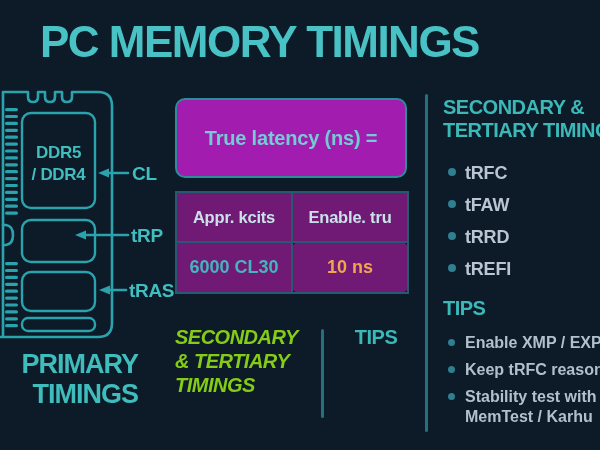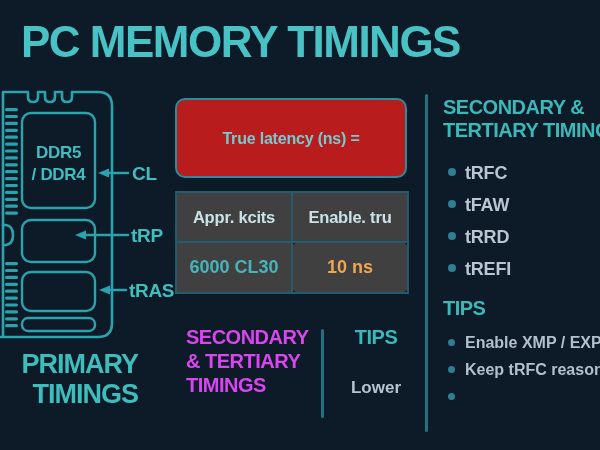--- a/index.html
+++ b/index.html
@@ -3,60 +3,60 @@
 <meta charset="utf-8">
 <style>
   html,body{margin:0;padding:0;}
   body{
     width:600px;height:450px;position:relative;overflow:hidden;
     background:#0d1a27;
     font-family:"Liberation Sans", sans-serif;
     -webkit-font-smoothing:antialiased;
   }
   .title{
-    position:absolute;left:21px;top:20px;
+    position:absolute;left:40px;top:20px;
     font-size:44px;font-weight:800;letter-spacing:-1.5px;
     color:#48c2c4;white-space:nowrap;line-height:44px;
   }
   
   #ram{position:absolute;left:0;top:85px;overflow:visible;}
   .outline{fill:none;stroke:#2ba3ad;stroke-width:2.6;stroke-linejoin:round;stroke-linecap:round;}
   .chip{fill:none;stroke:#2ba3ad;stroke-width:2.4;}
   .pin{fill:#2ba3ad;}
   .arrow-line{stroke:#2ba3ad;stroke-width:2.6;stroke-linecap:round;}
   .arrow-head{fill:#2ba3ad;}
   .chip-text{fill:#3fbdbf;font-size:17px;font-weight:700;text-anchor:middle;letter-spacing:-0.3px;}
   .arrow-label{fill:#3fbdbf;font-size:19px;font-weight:700;letter-spacing:-0.3px;}
   .primary-caption{
     position:absolute;left:0;top:349px;width:138px;text-align:right;
     color:#3fbcbc;font-size:27px;font-weight:800;line-height:30px;letter-spacing:-1px;
   }
   
   .formula{
     position:absolute;left:175px;top:98px;width:228px;height:76px;
-    border:2.5px solid #2a8d99;border-radius:10px;background:#b91c1c;
+    border:2.5px solid #2a8d99;border-radius:10px;background:#a21caf;
     display:flex;flex-direction:column;justify-content:center;align-items:center;
-    color:#74cbd1;font-size:16px;font-weight:700;line-height:29px;letter-spacing:-0.2px;
+    color:#74cbd1;font-size:20px;font-weight:700;line-height:29px;letter-spacing:-0.2px;
   }
   
   .kit-table{
     position:absolute;left:175px;top:191px;width:234px;
     border-collapse:collapse;table-layout:fixed;
   }
   .kit-table th,.kit-table td{
-    border:2.5px solid #265a6e;background:#404040;text-align:center;padding:8px;
+    border:2.5px solid #265a6e;background:#701a75;text-align:center;padding:8px;
   }
   .kit-table th{height:32px;color:#c9e2e8;font-size:16.5px;font-weight:700;letter-spacing:-0.2px;}
   .kit-table td{height:33px;font-size:18px;font-weight:700;}
   .kit-cell{color:#45b5bc;}
   .lat-cell{color:#f0a551;border-radius:7px;}
   
   .sec-heading{
-    position:absolute;left:186px;top:325px;
-    color:#d946ef;font-size:20px;font-weight:800;line-height:24px;letter-spacing:-0.5px;
+    position:absolute;left:175px;top:325px;
+    color:#84cc16;font-size:20px;font-weight:800;line-height:24px;letter-spacing:-0.5px;font-style:italic;
   }
   .vdiv{position:absolute;width:2.5px;background:#23707f;border-radius:2px;}
   #div-mid{left:321px;top:329px;height:89px;}
   #div-right{left:425px;top:94px;height:338px;}
   .tips-mid{position:absolute;left:331px;top:326px;width:90px;text-align:center;}
   .tips-mid-h{color:#3bb9b8;font-size:20px;font-weight:800;letter-spacing:-0.5px;}
   .tips-mid-note{margin-top:28px;color:#b6c4d0;font-size:17px;font-weight:600;line-height:21px;}
   
   .right-col{position:absolute;left:443px;top:96px;width:230px;}
   .right-h{color:#3bb9b8;font-size:20px;font-weight:800;line-height:23px;letter-spacing:-0.5px;white-space:nowrap;}
@@ -165,21 +165,20 @@
   <div>SECONDARY</div>
   <div>&amp; TERTIARY</div>
   <div>TIMINGS</div>
 </div>
 
 <div class="vdiv" id="div-mid"></div>
 
 <div class="tips-mid">
   <div class="tips-mid-h">TIPS</div>
   <div class="tips-mid-note">
-    <div>Lower</div>
   </div>
 </div>
 
 <div class="vdiv" id="div-right"></div>
 
 <div class="right-col">
   <div class="right-h">SECONDARY &amp;</div>
   <div class="right-h">TERTIARY TIMINGS</div>
 
   <ul class="bullets timing-list">
@@ -187,15 +186,15 @@
     <li><span class="dot"></span><span>tFAW</span></li>
     <li><span class="dot"></span><span>tRRD</span></li>
     <li><span class="dot"></span><span>tREFI</span></li>
   </ul>
 
   <div class="right-tips-h">TIPS</div>
 
   <ul class="bullets tip-list">
     <li><span class="dot"></span><span>Enable XMP / EXPO</span></li>
     <li><span class="dot"></span><span>Keep tRFC reasonable</span></li>
-    <li class="wrap"><span class="dot"></span></li>
+    <li class="wrap"><span class="dot"></span><span>Stability test with MemTest / Karhu</span></li>
   </ul>
 </div>
 
 </body></html>

